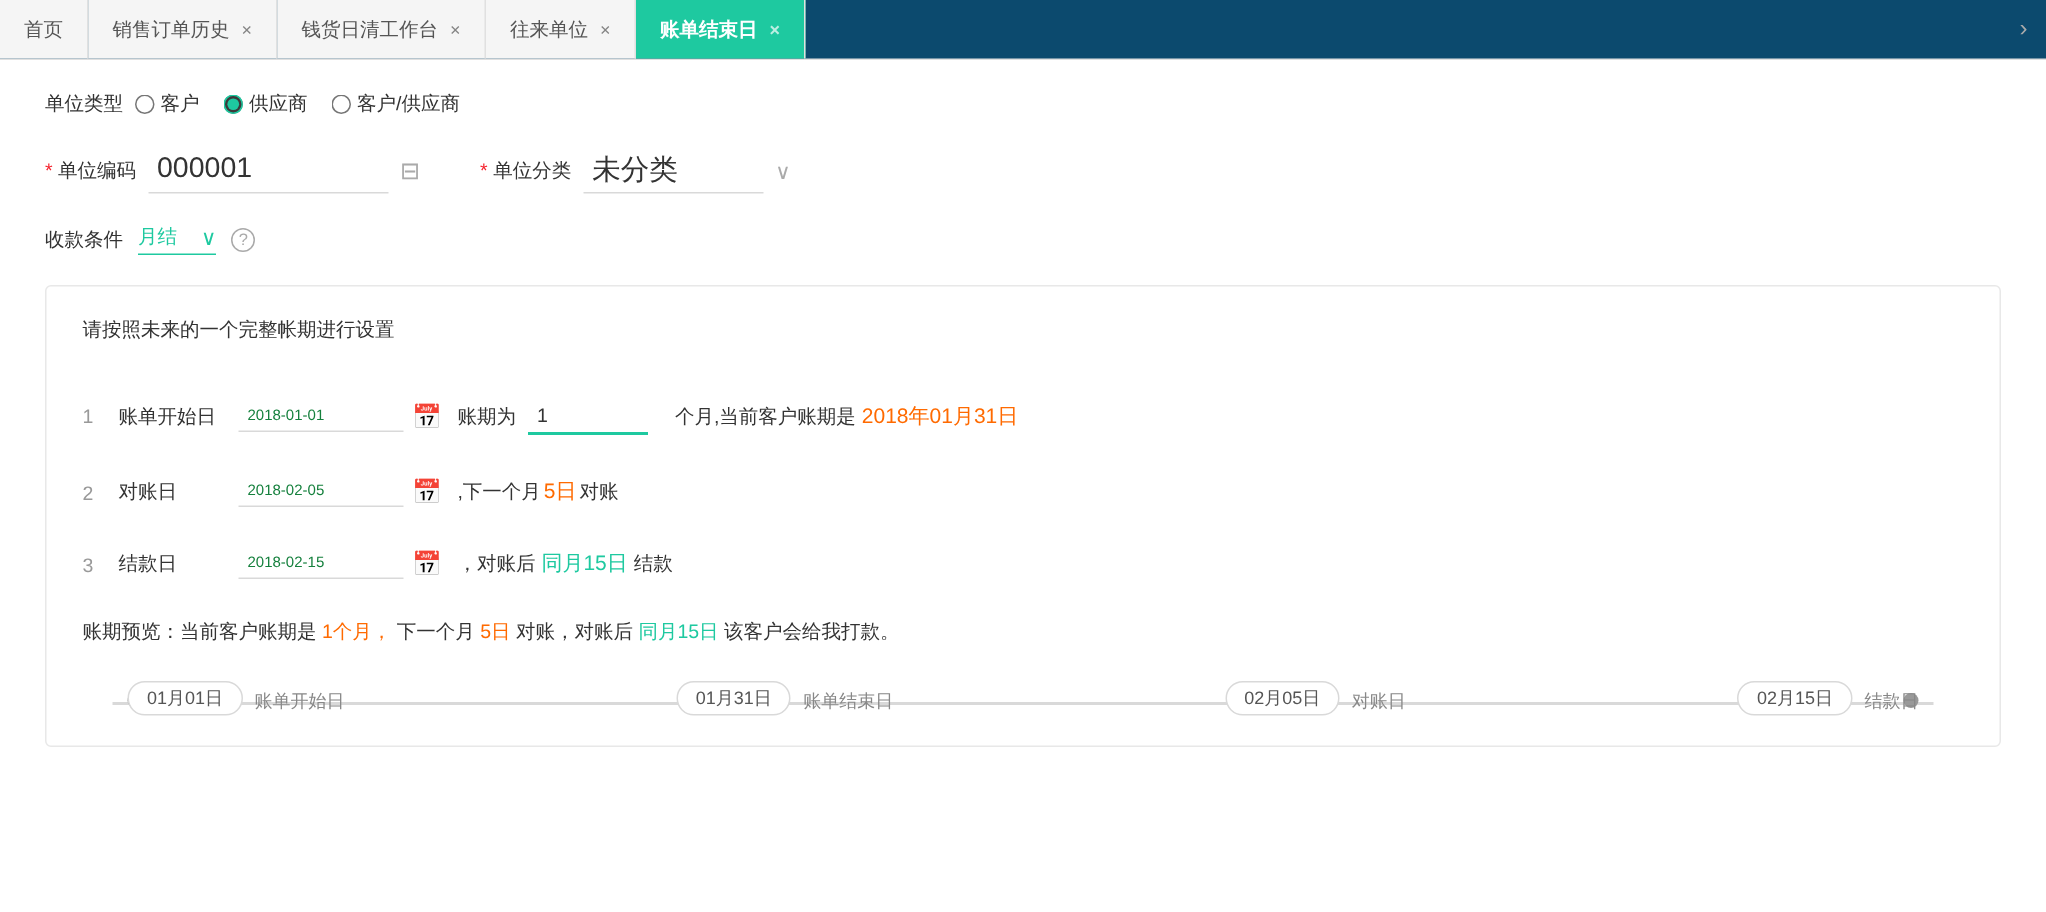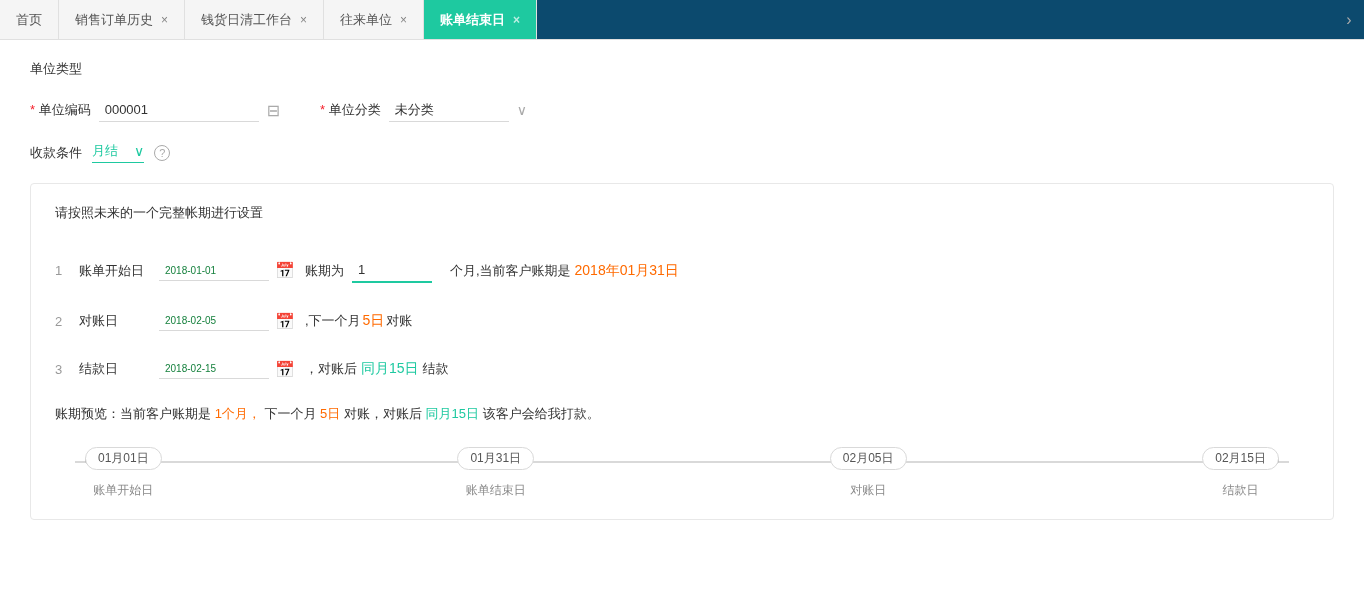--- a/index.html
+++ b/index.html
@@ -78,21 +78,21 @@
     }
     .form-label.required::before {
       content: '* ';
       color: #f5222d;
     }
     .form-input {
       border: none;
       border-bottom: 1px solid #d9d9d9;
       outline: none;
       padding: 4px 6px;
-      font-size: 13px;
+      font-size: 19px;
       color: #333;
       background: transparent;
       width: 160px;
     }
     .form-input-wide { width: 200px; }
     .calendar-icon {
       color: #aaa;
       cursor: pointer;
       font-size: 16px;
     }
@@ -220,21 +220,21 @@
       position: absolute;
       top: 14px;
       left: 20px;
       right: 20px;
       height: 2px;
       background: #d9d9d9;
       z-index: 0;
     }
     .timeline-node {
       display: flex;
-      flex-direction: column;
+      flex-direction: row;
       align-items: center;
       gap: 8px;
     }
     .node-badge {
       background: #fff;
       border: 1px solid #d9d9d9;
       border-radius: 20px;
       padding: 2px 12px;
       font-size: 12px;
       color: #555;
@@ -270,20 +270,34 @@
     <span class="tab-close">×</span>
   </div>
   <div class="tab-chevron">›</div>
 </div>
 
 <div class="main-content">
 
   <div class="form-row">
     <div class="form-field">
       <span class="form-label">单位类型</span>
+      <div class="radio-group">
+        <label class="radio-label">
+          <input type="radio" name="unit_type" value="customer" style="">
+          <span>客户</span>
+        </label>
+        <label class="radio-label">
+          <input type="radio" name="unit_type" value="supplier" checked="" style="">
+          <span>供应商</span>
+        </label>
+        <label class="radio-label">
+          <input type="radio" name="unit_type" value="both" style="">
+          <span>客户/供应商</span>
+        </label>
+      </div>
     </div>
   </div>
 
   <div class="form-row">
     <div class="form-field">
       <span class="form-label required">单位编码</span>
       <input class="form-input" type="text" value="000001" style="">
       <span class="calendar-icon">⊟</span>
     </div>
     <div class="form-field">

